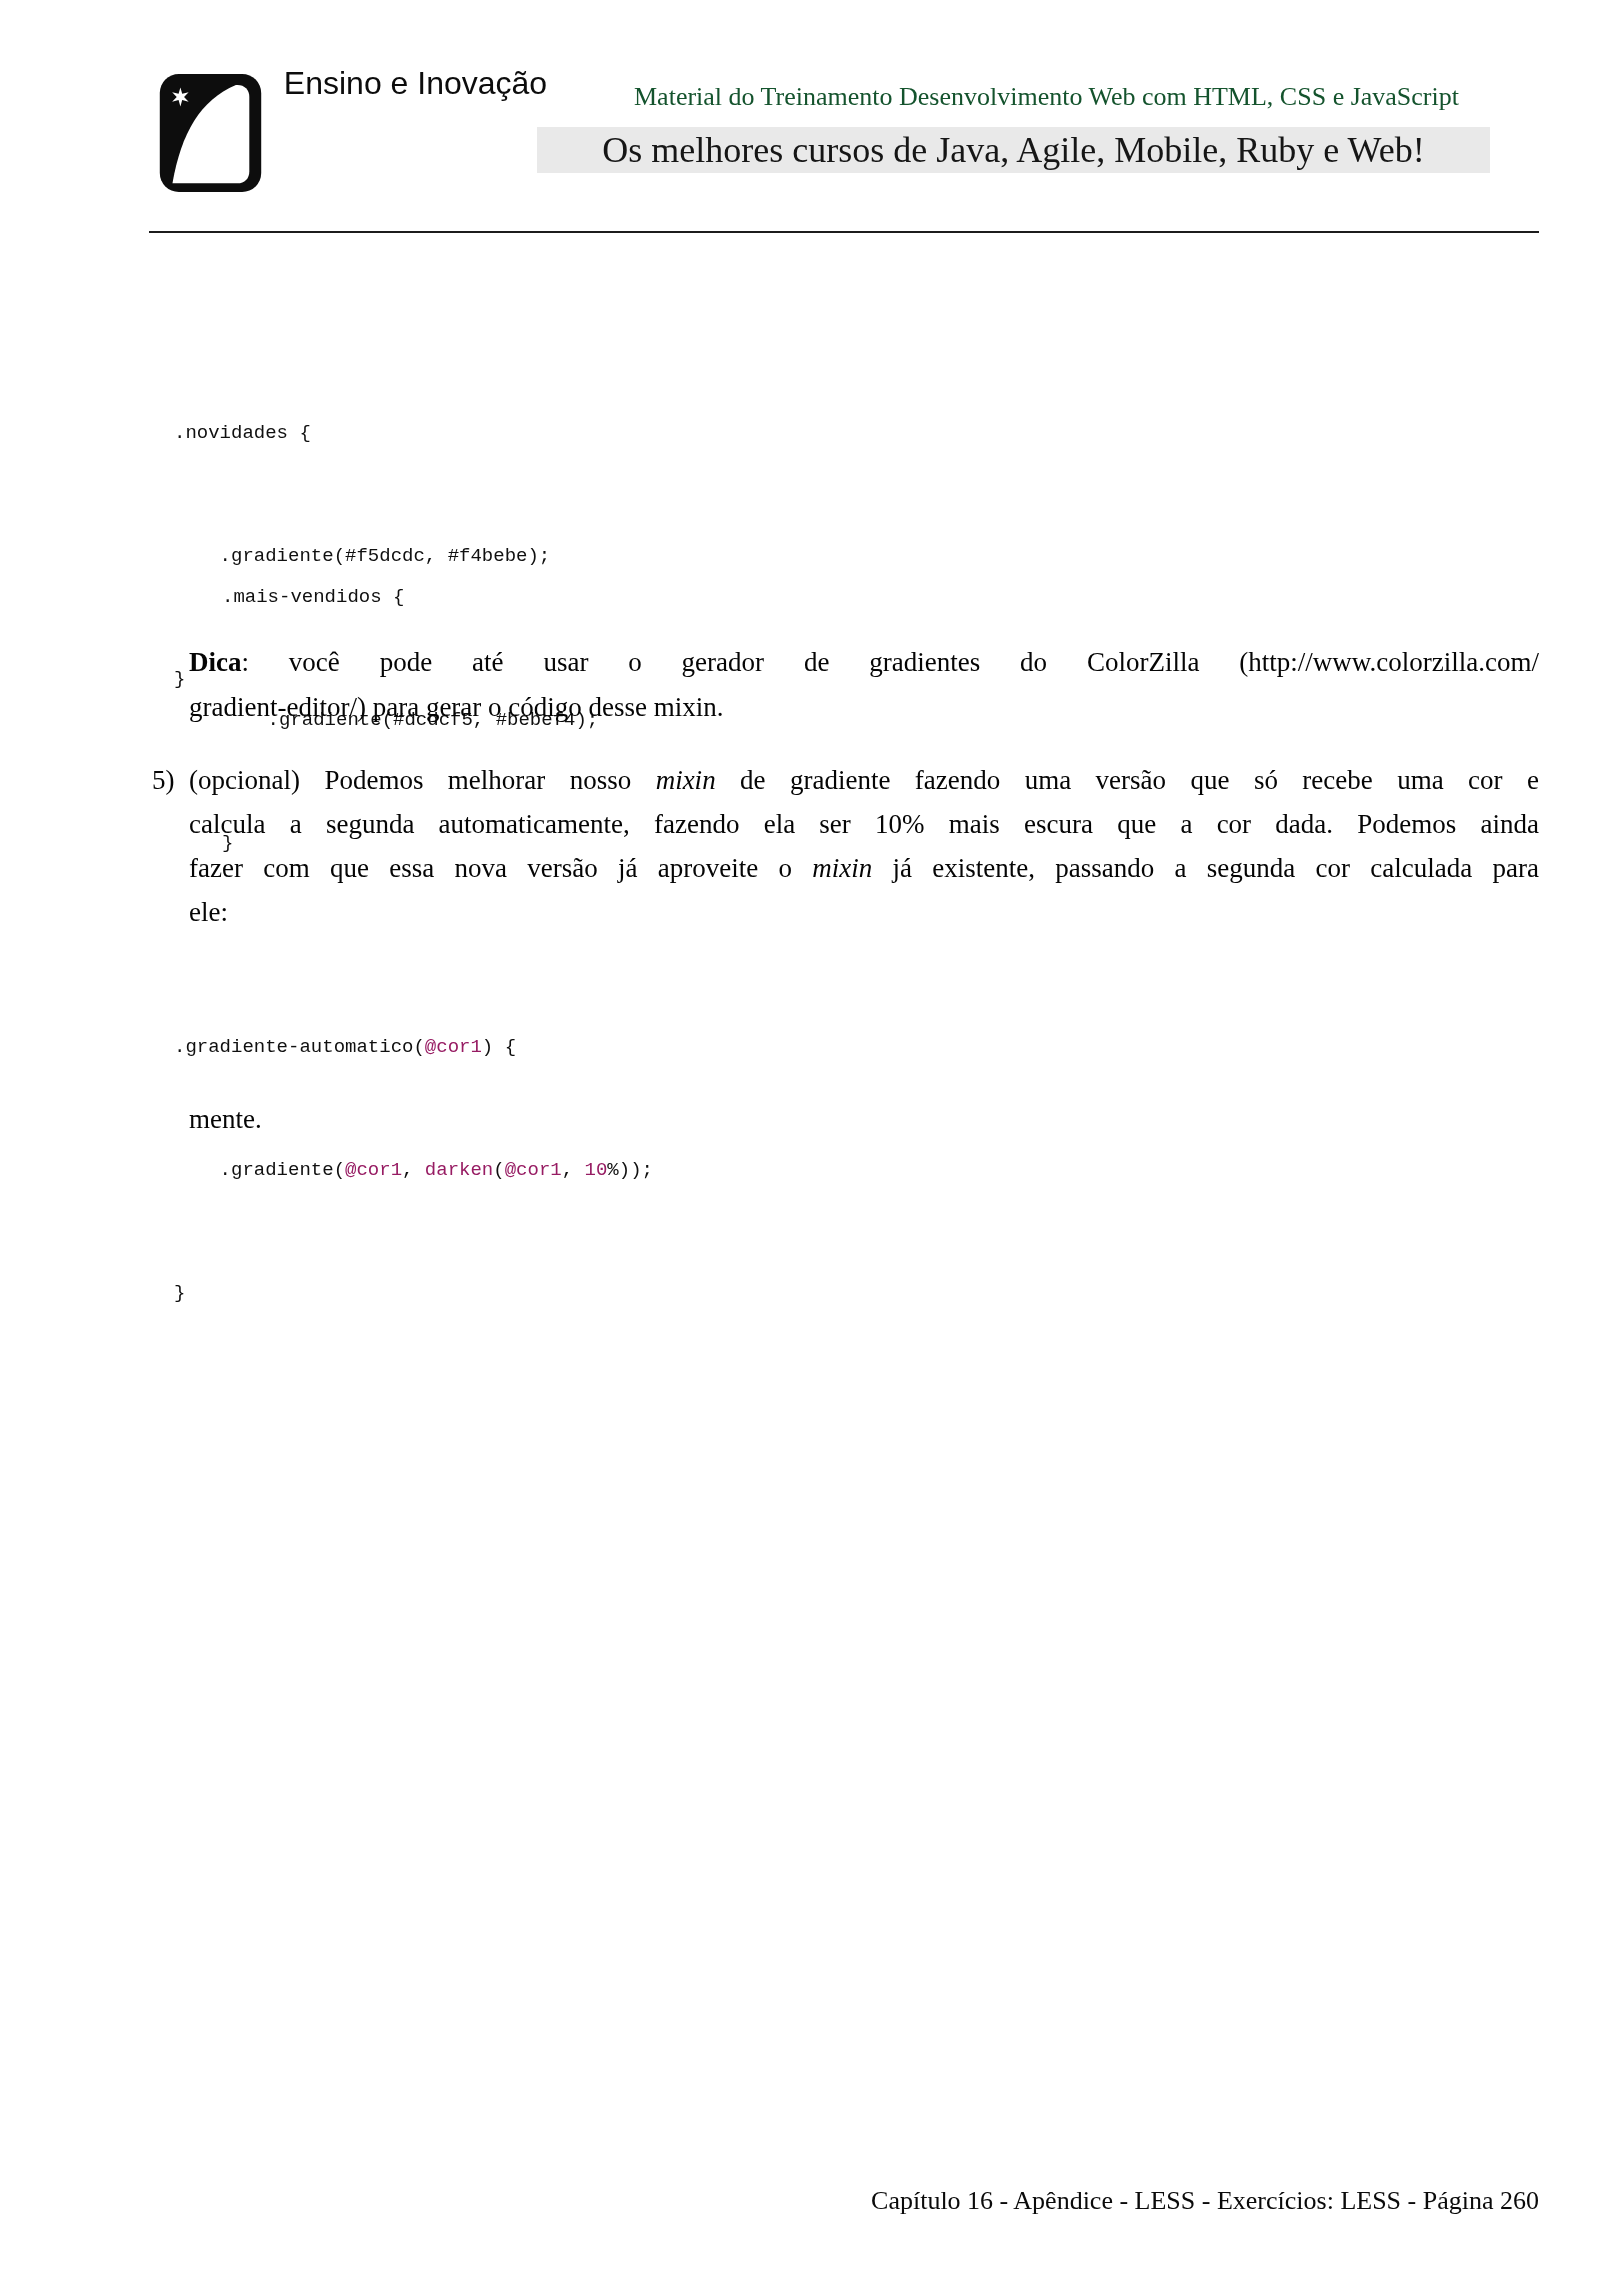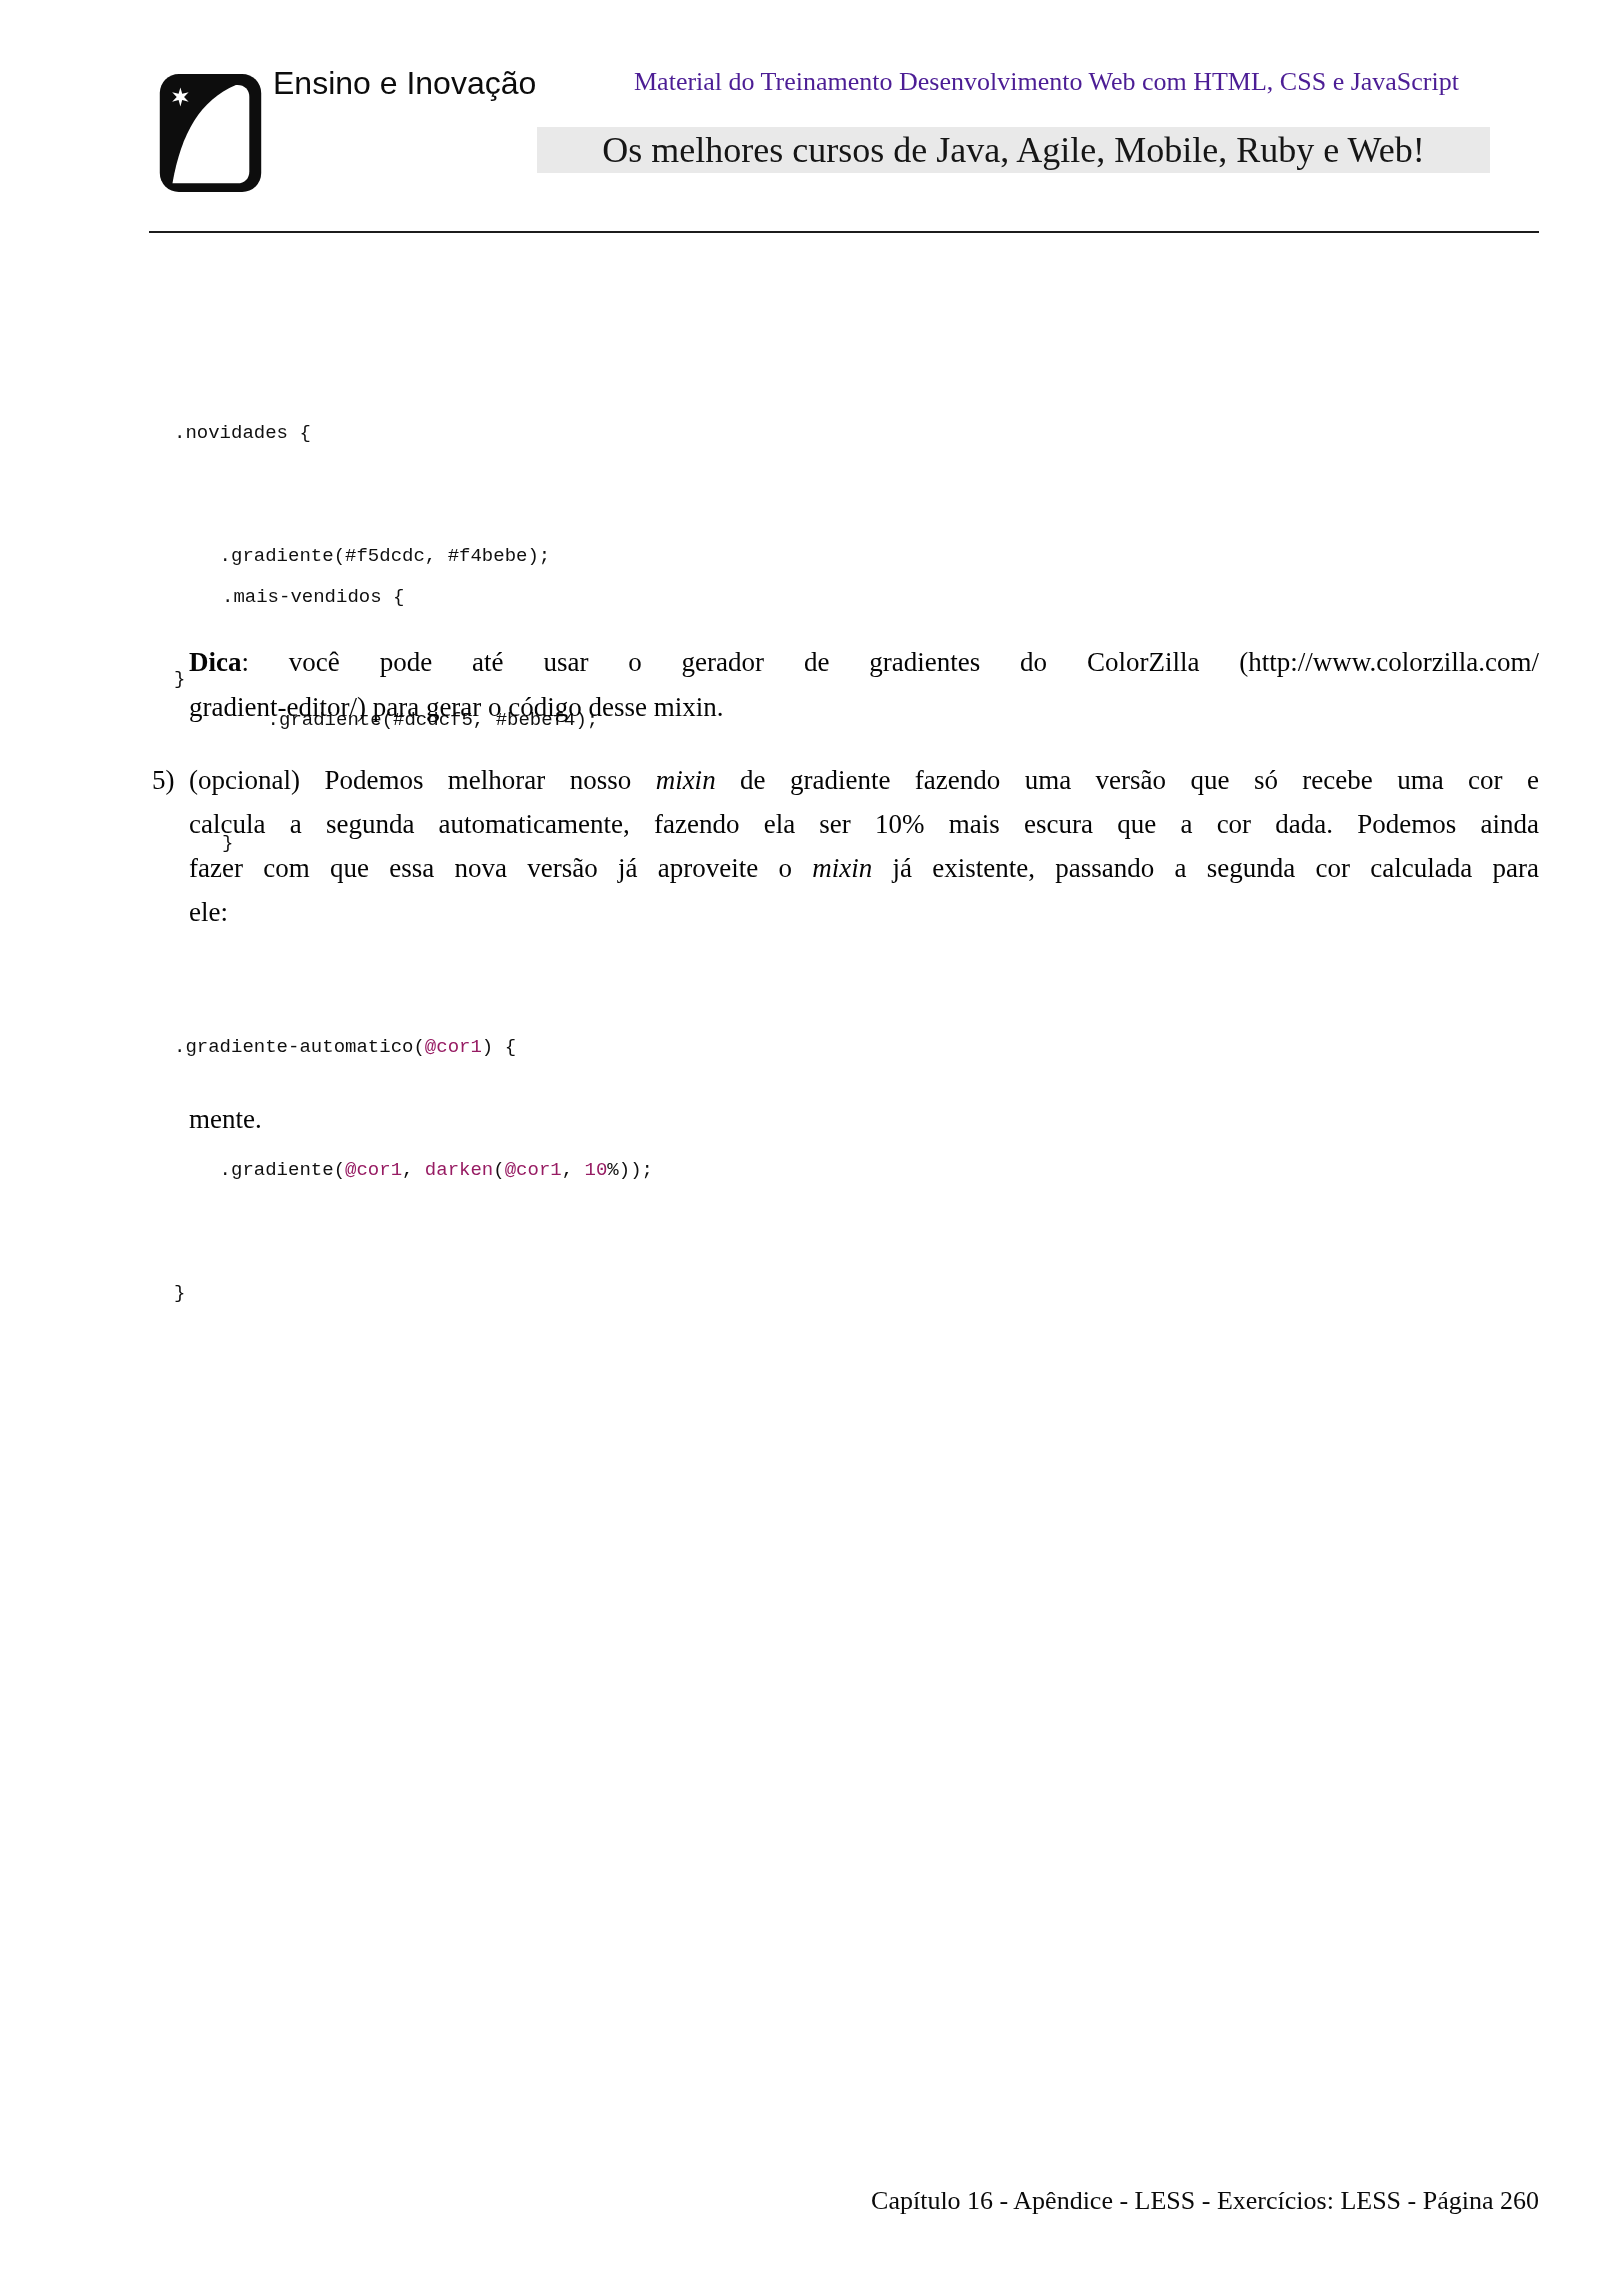--- a/index.html
+++ b/index.html
@@ -10,25 +10,25 @@
   }
   
   .logo-mark{position:absolute;left:159px;top:73px;width:103px;height:120px;}
   .brand{position:absolute;left:273px;top:67px;width:285px;}
   .brand-name{
     font-family:"DejaVu Sans","Liberation Sans",sans-serif;
     font-size:76px;line-height:76px;font-weight:400;letter-spacing:-2.4px;color:#0c0c0c;
   }
   .brand-tagline{
     font-family:"Liberation Sans","DejaVu Sans",sans-serif;
-    font-size:32px;line-height:33px;font-weight:500;color:#0c0c0c;margin-top:0px;letter-spacing:0px;
+    font-size:32px;line-height:33px;font-weight:500;color:#0c0c0c;margin-top:0px;letter-spacing:0px;text-align:center;
   }
   .header-line{
-    position:absolute;left:555px;top:66px;width:983px;text-align:center;
-    font-size:26px;line-height:32px;color:#4c1d95;
+    position:absolute;left:555px;top:81px;width:983px;text-align:center;
+    font-size:26px;line-height:32px;color:#14532d;
   }
   .banner{
     position:absolute;left:537px;top:127px;width:953px;height:46px;
     background:#e9e9e9;text-align:center;font-size:36px;line-height:46px;color:#161616;
   }
   .rule{position:absolute;left:149px;top:231px;width:1390px;height:2.4px;background:#1c1c1c;}
   
   .code{
     position:absolute;left:174px;
     font-family:Liberation Mono, monospace;

